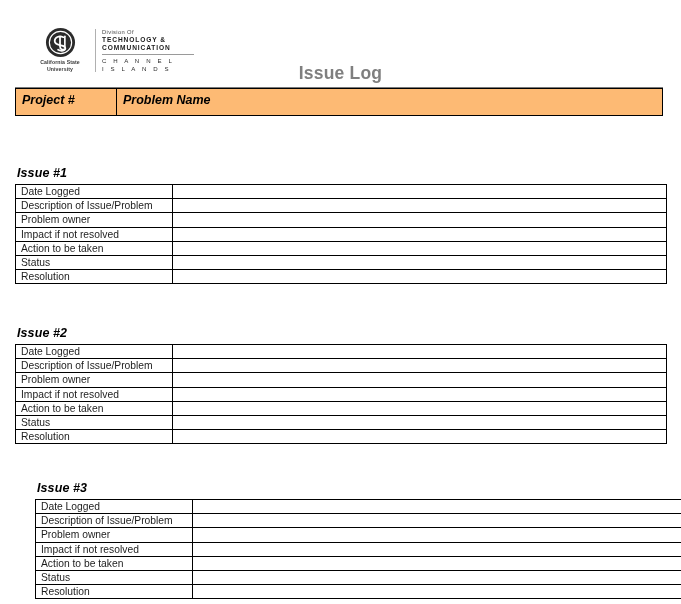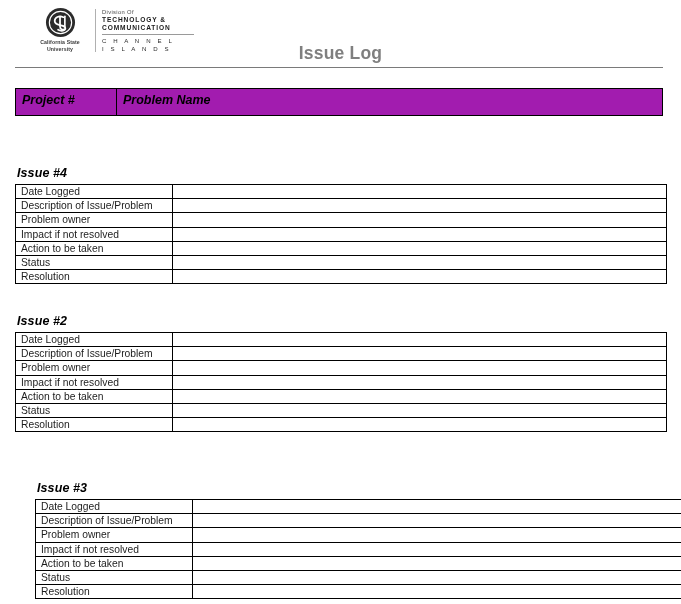--- a/index.html
+++ b/index.html
@@ -13,20 +13,21 @@
     overflow: hidden;
     font-family: "Liberation Sans", sans-serif;
     color: #000000;
     position: relative;
   }
 
   
   .page-header {
     position: relative;
     height: 70px;
+    margin-top: 20px;
   }
   .logo-block {
     position: absolute;
     left: 29px;
     top: 7px;
     display: flex;
     align-items: flex-start;
   }
   .seal-col {
     width: 62px;
@@ -109,21 +110,21 @@
     top: 88px;
     width: 648px;
     border-collapse: collapse;
     table-layout: fixed;
   }
   .project-table td {
     border: 1.6px solid #000000;
     vertical-align: top;
   }
   .project-table .hdr {
-    background: #a21caf;
+    background: #fdba74;
     font-weight: bold;
     font-style: italic;
     font-size: 12.5px;
     padding: 4px 6px 5px 6px;
     height: 17px;
   }
   .project-table .val {
     font-size: 10.3px;
     color: #8d8d8d;
     padding: 4px 6px 6px 6px;
@@ -209,21 +210,21 @@
   <tbody>
     <tr>
       <td class="hdr">Project #</td>
       <td class="hdr">Problem Name</td>
     </tr>
   </tbody>
 </table>
 
 <div id="issues-root">
     <div class="issue-section" style="top: 166px;">
-      <div class="issue-heading">Issue #4</div>
+      <div class="issue-heading">Issue #1</div>
       <table class="issue-table">
         <colgroup>
           <col class="col-label">
           <col>
         </colgroup>
         <tbody>
           <tr>
             <td>Date Logged</td>
             <td class="value-cell"></td>
           </tr>
@@ -247,21 +248,21 @@
             <td>Status</td>
             <td class="value-cell"></td>
           </tr>
           <tr>
             <td>Resolution</td>
             <td class="value-cell"></td>
           </tr>
         </tbody>
       </table>
     </div>
-    <div class="issue-section" style="top: 314px;">
+    <div class="issue-section" style="top: 326px;">
       <div class="issue-heading">Issue #2</div>
       <table class="issue-table">
         <colgroup>
           <col class="col-label">
           <col>
         </colgroup>
         <tbody>
           <tr>
             <td>Date Logged</td>
             <td class="value-cell"></td>

